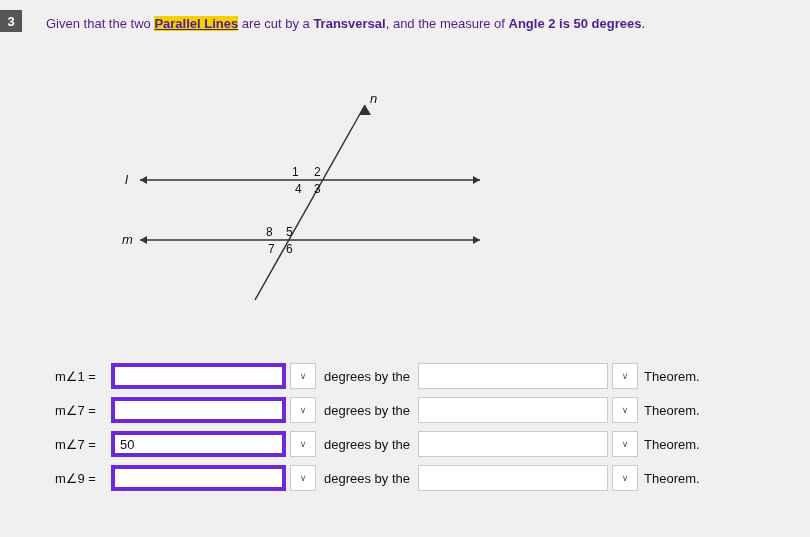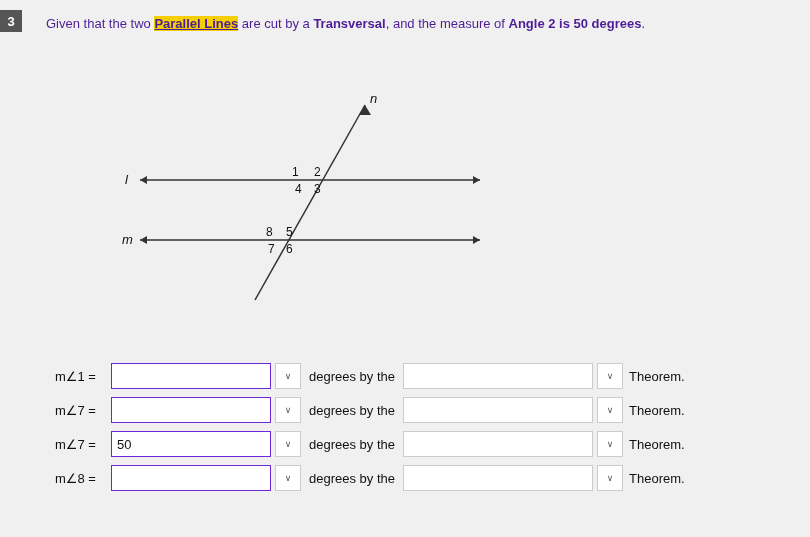--- a/index.html
+++ b/index.html
@@ -67,24 +67,24 @@
       align-items: center;
       margin-bottom: 8px;
       gap: 4px;
     }
     .angle-label {
       width: 52px;
       font-size: 13px;
       color: #111;
     }
     .input-box {
-      width: 160px;
+      width: 175px;
       height: 26px;
       background: white;
-      border: 1px solid #6d28d9;
+      border: 4px solid #6d28d9;
       padding: 2px 5px;
       font-size: 13px;
       color: #111;
     }
     .dropdown {
       width: 26px;
       height: 26px;
       background: white;
       border: 1px solid #ccc;
       display: flex;
@@ -210,21 +210,21 @@
       </div>
       <span class="degrees-text">degrees by the</span>
       <input class="theorem-dropdown" type="text" value="" style="">
       <div class="dropdown">
         <span class="chevron">∨</span>
       </div>
       <span class="theorem-label">Theorem.</span>
     </div>
 
     <div class="answer-row">
-      <span class="angle-label">m∠8 =</span>
+      <span class="angle-label">m∠9 =</span>
       <input class="input-box" type="text" value="" style="">
       <div class="dropdown">
         <span class="chevron">∨</span>
       </div>
       <span class="degrees-text">degrees by the</span>
       <input class="theorem-dropdown" type="text" value="" style="">
       <div class="dropdown">
         <span class="chevron">∨</span>
       </div>
       <span class="theorem-label">Theorem.</span>

